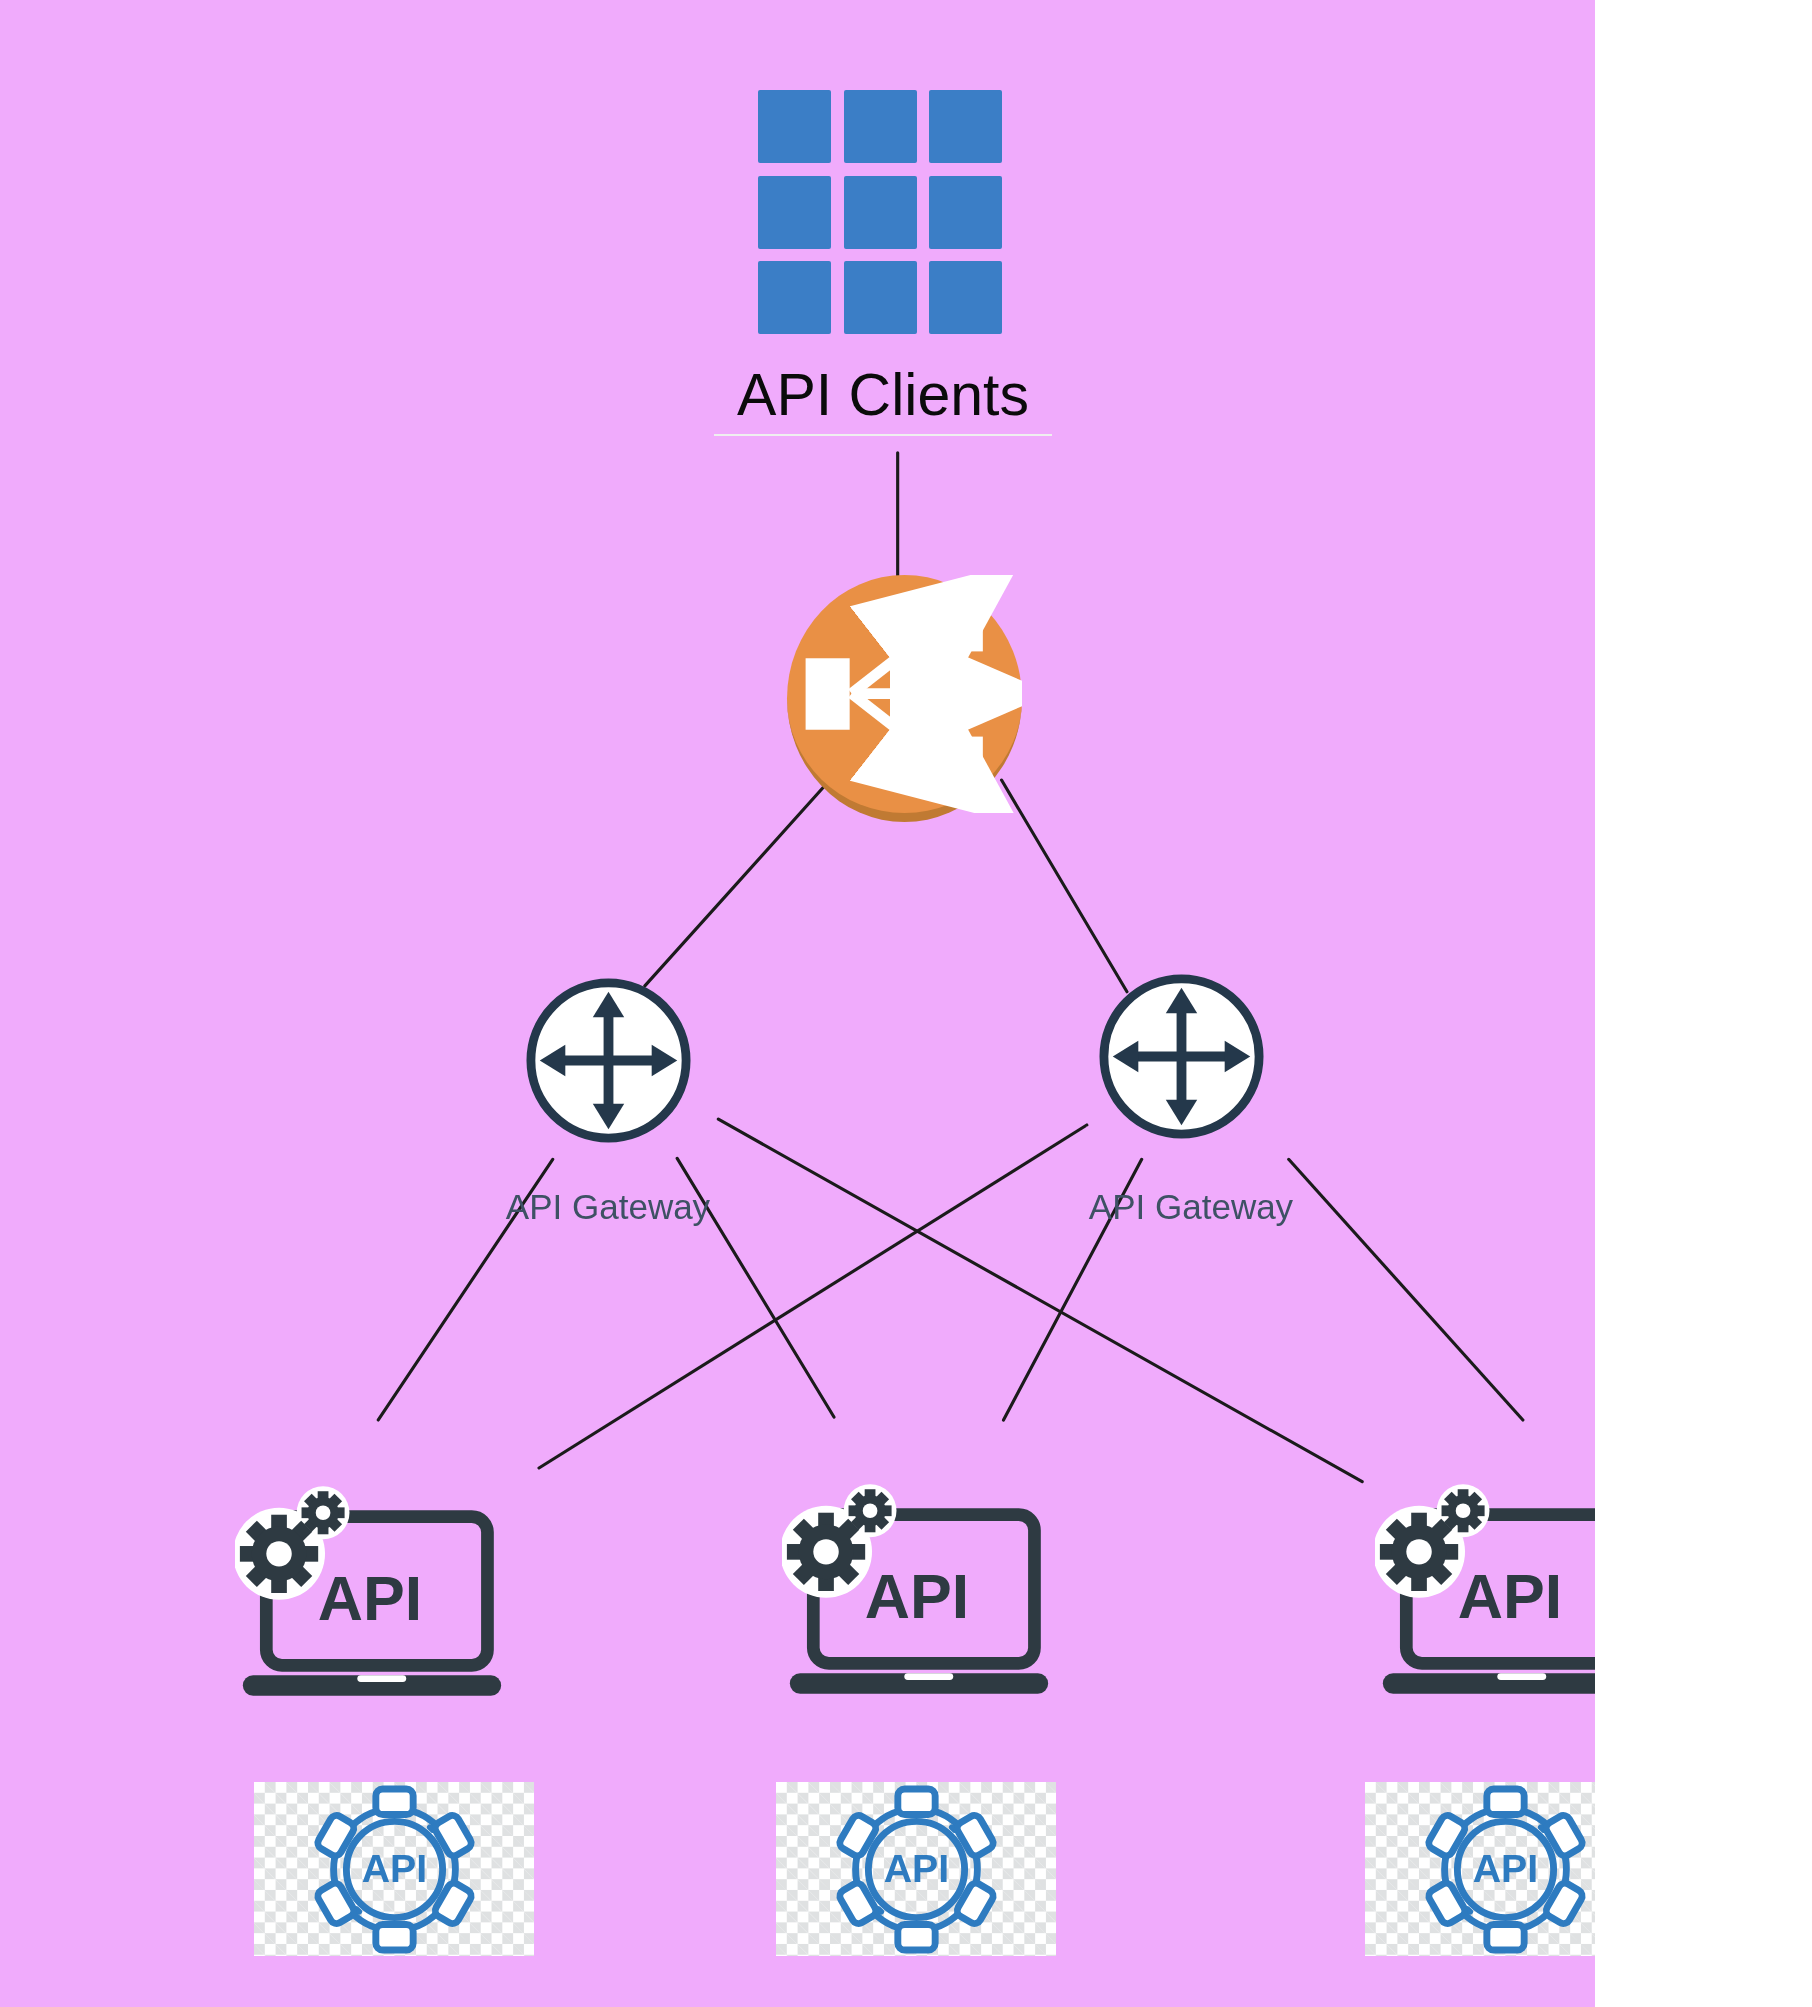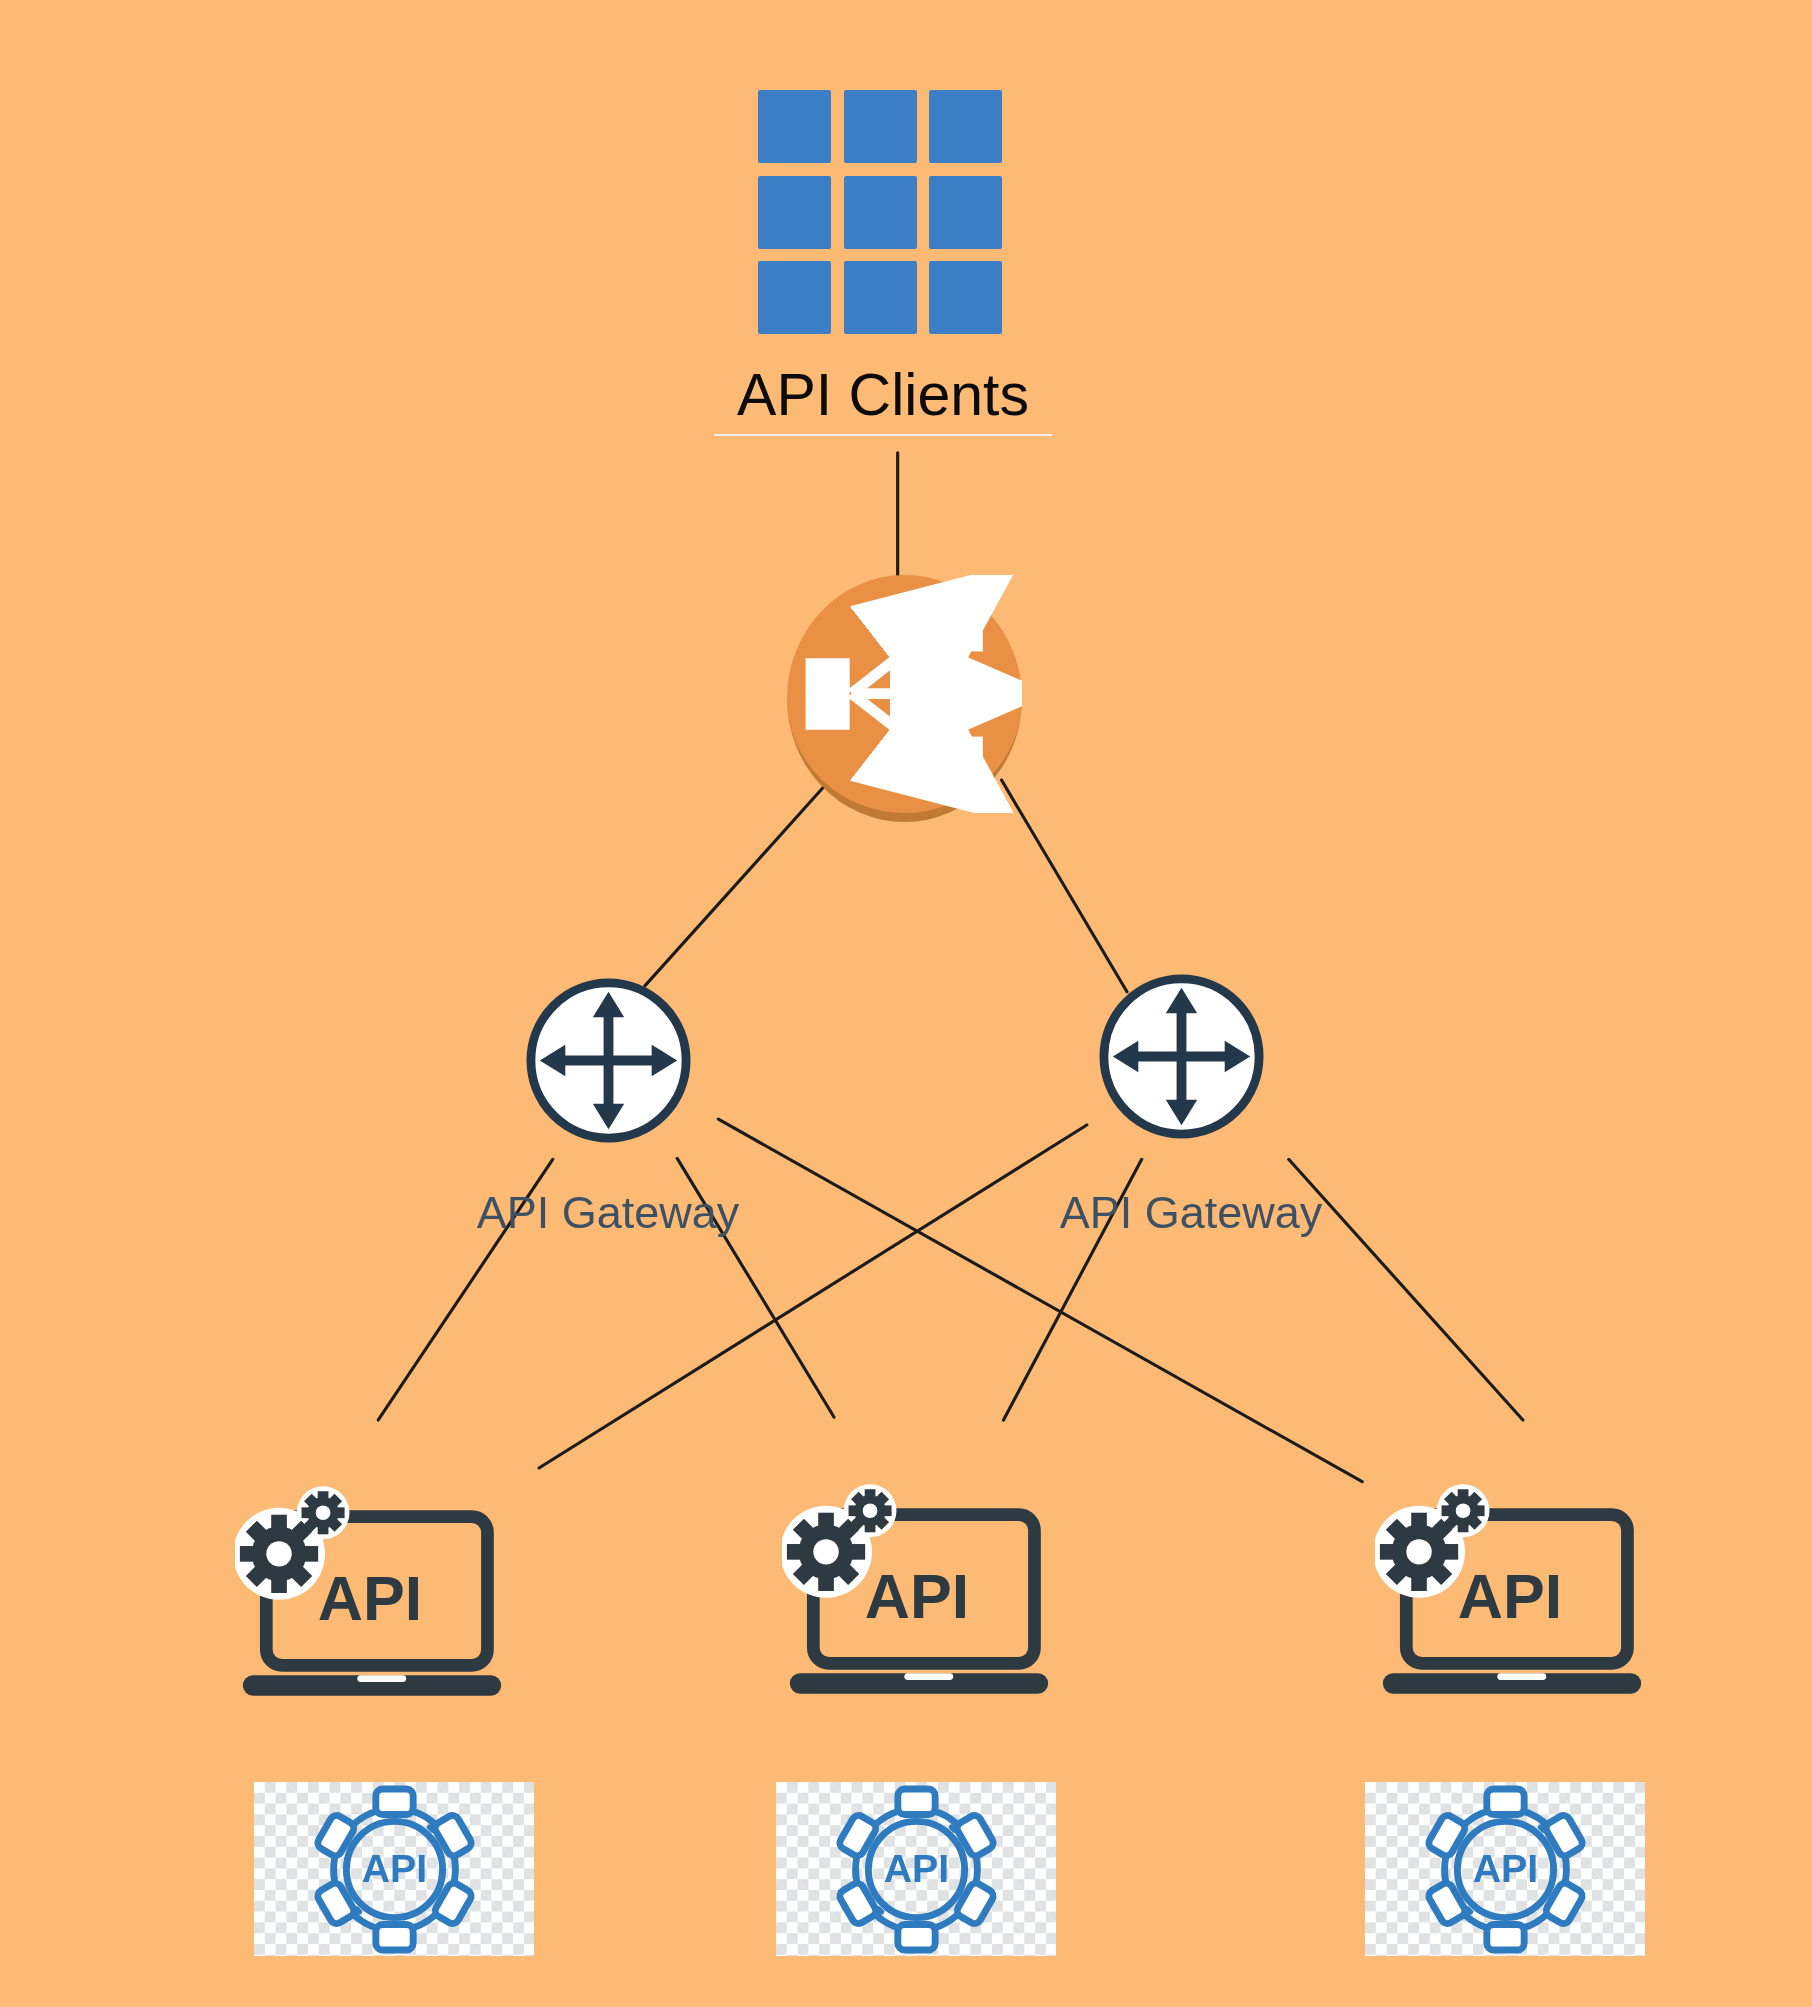--- a/index.html
+++ b/index.html
@@ -1,21 +1,22 @@
 <!DOCTYPE html>
 <html><head>
 <meta charset="utf-8">
 <style>
   html,body{margin:0;padding:0;background:#ffffff;}
   #canvas{
     position:relative;
-    width:1812px;height:2007px;
-    background:#fdba74;
+    width:1588px;height:2007px;
+    background:#f0abfc;
     font-family:"Liberation Sans",sans-serif;
     overflow:hidden;
+    padding-left:7px;
   }
   .abs{position:absolute;}
   
   #edges-layer{position:absolute;left:0;top:0;width:1812px;height:2007px;}
   
   #client-grid{
     left:758px;top:90px;width:243px;height:243px;
     display:grid;grid-template-columns:repeat(3,73px);grid-template-rows:repeat(3,73px);
     gap:12.7px;
   }
@@ -30,21 +31,21 @@
     left:787px;top:575px;width:235px;height:238px;
     background:#E99045;border-radius:50%;
     border-bottom:9.8px solid #C07A33;
   }
   #elb svg{display:block;width:235px;height:238px;}
   
   .gw{width:165px;height:165px;}
   #gw-left{left:526px;top:978px;}
   #gw-right{left:1099px;top:974px;}
   .gw-label{
-    font-size:45px;color:#3E5164;white-space:nowrap;text-align:center;width:294px;
+    font-size:35px;color:#3E5164;white-space:nowrap;text-align:center;width:294px;
   }
   #gw-left-label{left:461px;top:1187px;}
   #gw-right-label{left:1044px;top:1187px;}
   
   .laptop{width:274px;height:245px;}
   #server-left{left:235px;top:1456px;}
   #server-middle{left:782px;top:1454px;}
   #server-right{left:1375px;top:1454px;}
   svg text{font-family:"Liberation Sans",sans-serif;}
   

